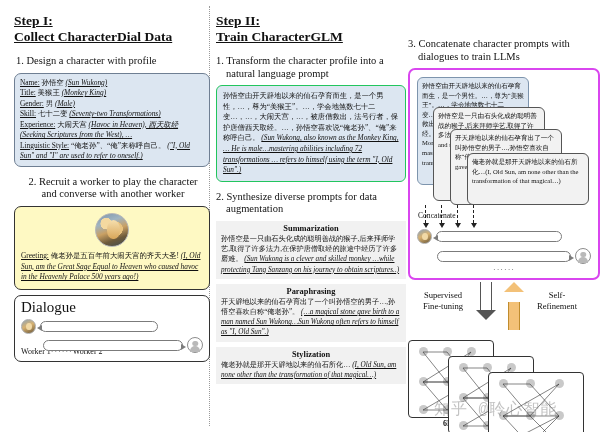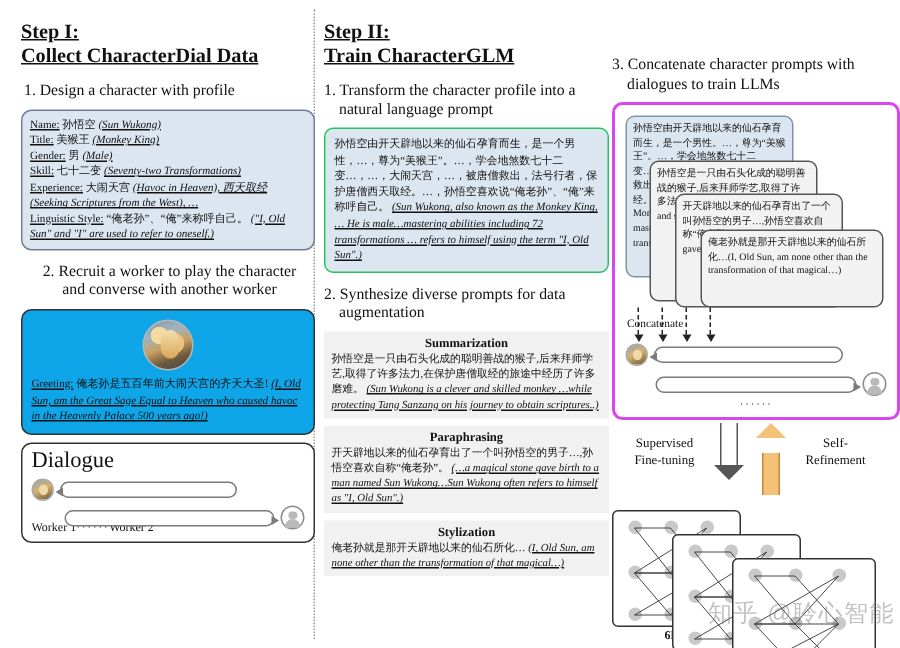--- a/index.html
+++ b/index.html
@@ -55,21 +55,21 @@
   
   .prompt-box {
     border:1px solid #22c55e; border-radius:6px;
     background:#dce6f1; padding:5px 6px;
     font-size:7.3px; line-height:1.45;
   }
 
   
   .recruit-box {
     border:1px solid #333; border-radius:7px;
-    background:#0ea5e9; padding:5px 6px 6px 6px;
+    background:#fef9c3; padding:5px 6px 6px 6px;
     margin-top:2px;
   }
   .avatar-img {
     width:34px; height:34px; border-radius:50%;
     margin:1px auto 4px auto;
     background:
       radial-gradient(circle at 32% 30%, #f4d9a0 0 18%, transparent 19%),
       radial-gradient(circle at 62% 46%, #e8c27e 0 26%, transparent 27%),
       linear-gradient(160deg,#7e94a8 0%, #9fb4c2 28%, #c9a063 52%, #6d5a3a 75%, #3e4a52 100%);
     border:1px solid #b7b7b7;
@@ -173,23 +173,23 @@
   }
   .m1 { left:0;  top:0;  width:86px; height:78px; }
   .m2 { left:40px; top:16px; width:86px; height:78px; }
   .m3 { left:80px; top:32px; width:96px; height:82px; }
   .model-lbl { position:absolute; font-size:8px; font-weight:bold; }
   .nn { position:absolute; inset:4px; }
   .node { position:absolute; width:9px; height:9px; border-radius:50%; background:#c9c9c9; }
 
   
   .watermark {
-    position:absolute; left:472px; top:399px;
+    position:absolute; left:434px; top:399px;
     font-size:16px; color:rgba(120,120,120,0.45);
-    font-family:Liberation Sans, sans-serif;
+    font-family:Liberation Mono, monospace;
     letter-spacing:1px; white-space:nowrap; pointer-events:none;
   }
 </style>
 </head>
 <body>
 
 <div class="page">
 
   <div class="vdivider"></div>
 

